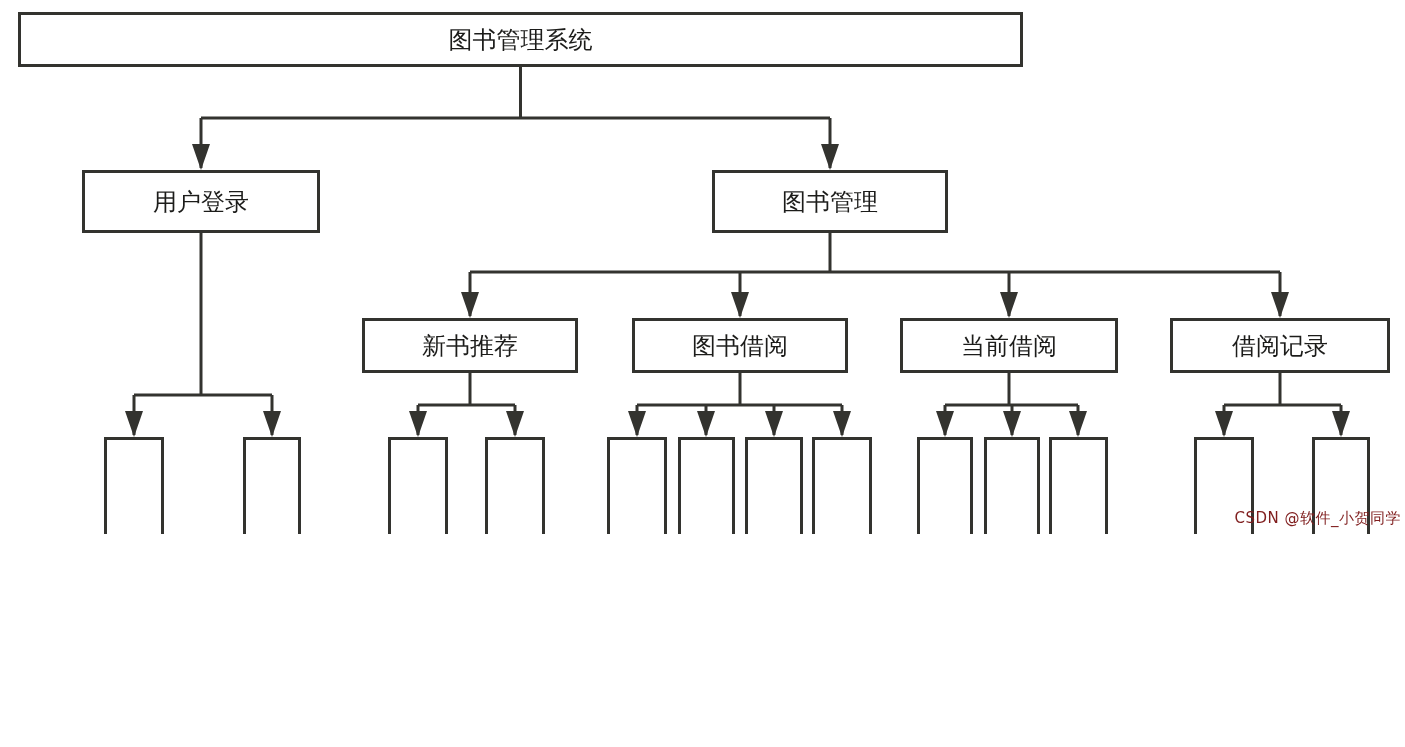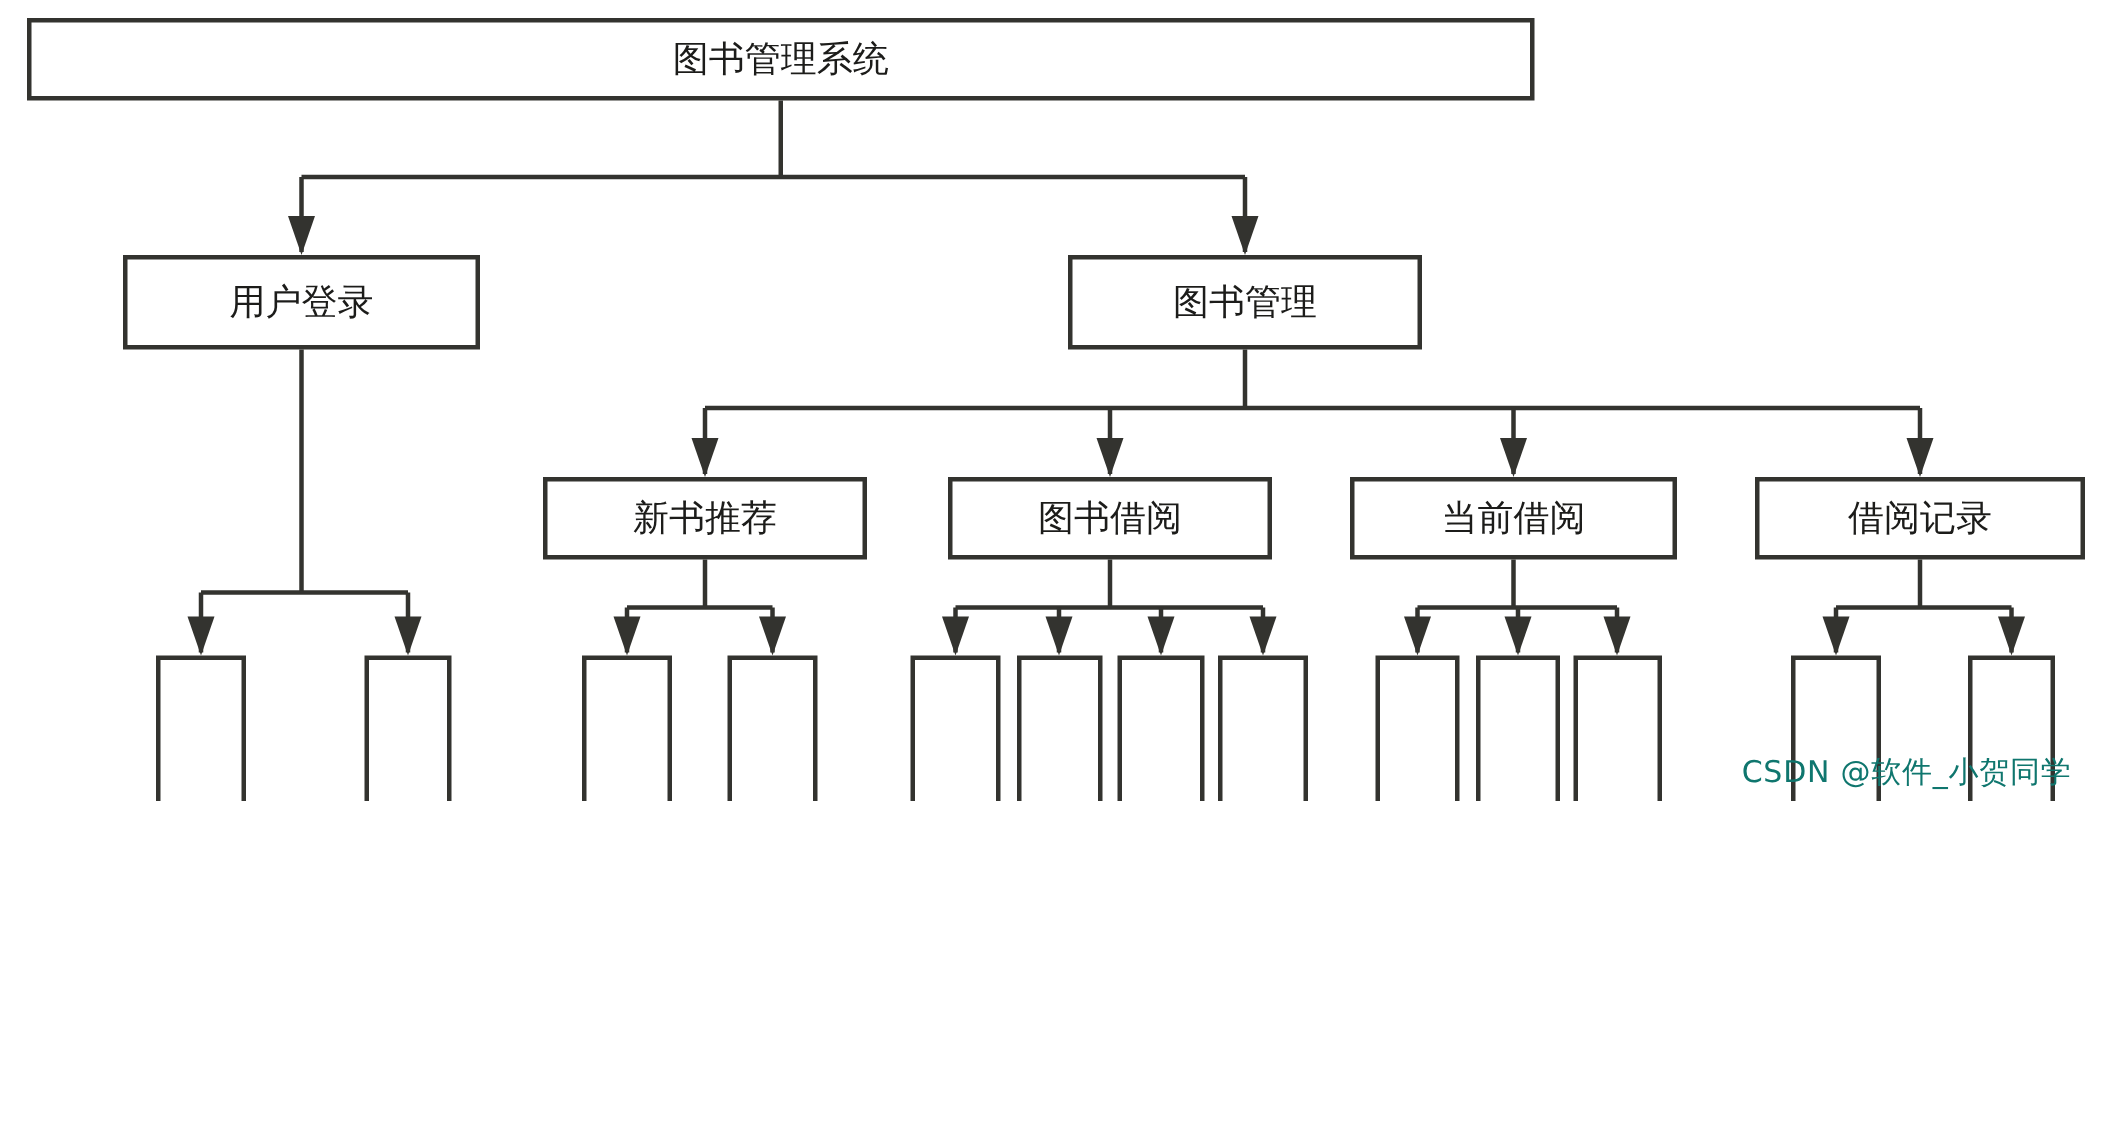--- a/index.html
+++ b/index.html
@@ -61,25 +61,25 @@
     font-size: 23px;
     line-height: 1.06;
     color: #1c1c1a;
     letter-spacing: 1px;
     white-space: nowrap;
     pointer-events: none;
     text-align: center;
   }
   .watermark {
     position: absolute;
-    right: 24px;
+    right: 4px;
     bottom: 6px;
     font-family: "DejaVu Sans", "Liberation Sans", sans-serif;
-    font-size: 20px;
-    color: #0f766e;
+    font-size: 15px;
+    color: #7f1d1d;
     white-space: nowrap;
     letter-spacing: 0.5px;
   }
 </style>
 </head>
 <body>
 
 <div id="diagram-root">
 
   <svg id="tree-svg" viewBox="0 0 1405 747" xmlns="http://www.w3.org/2000/svg">

